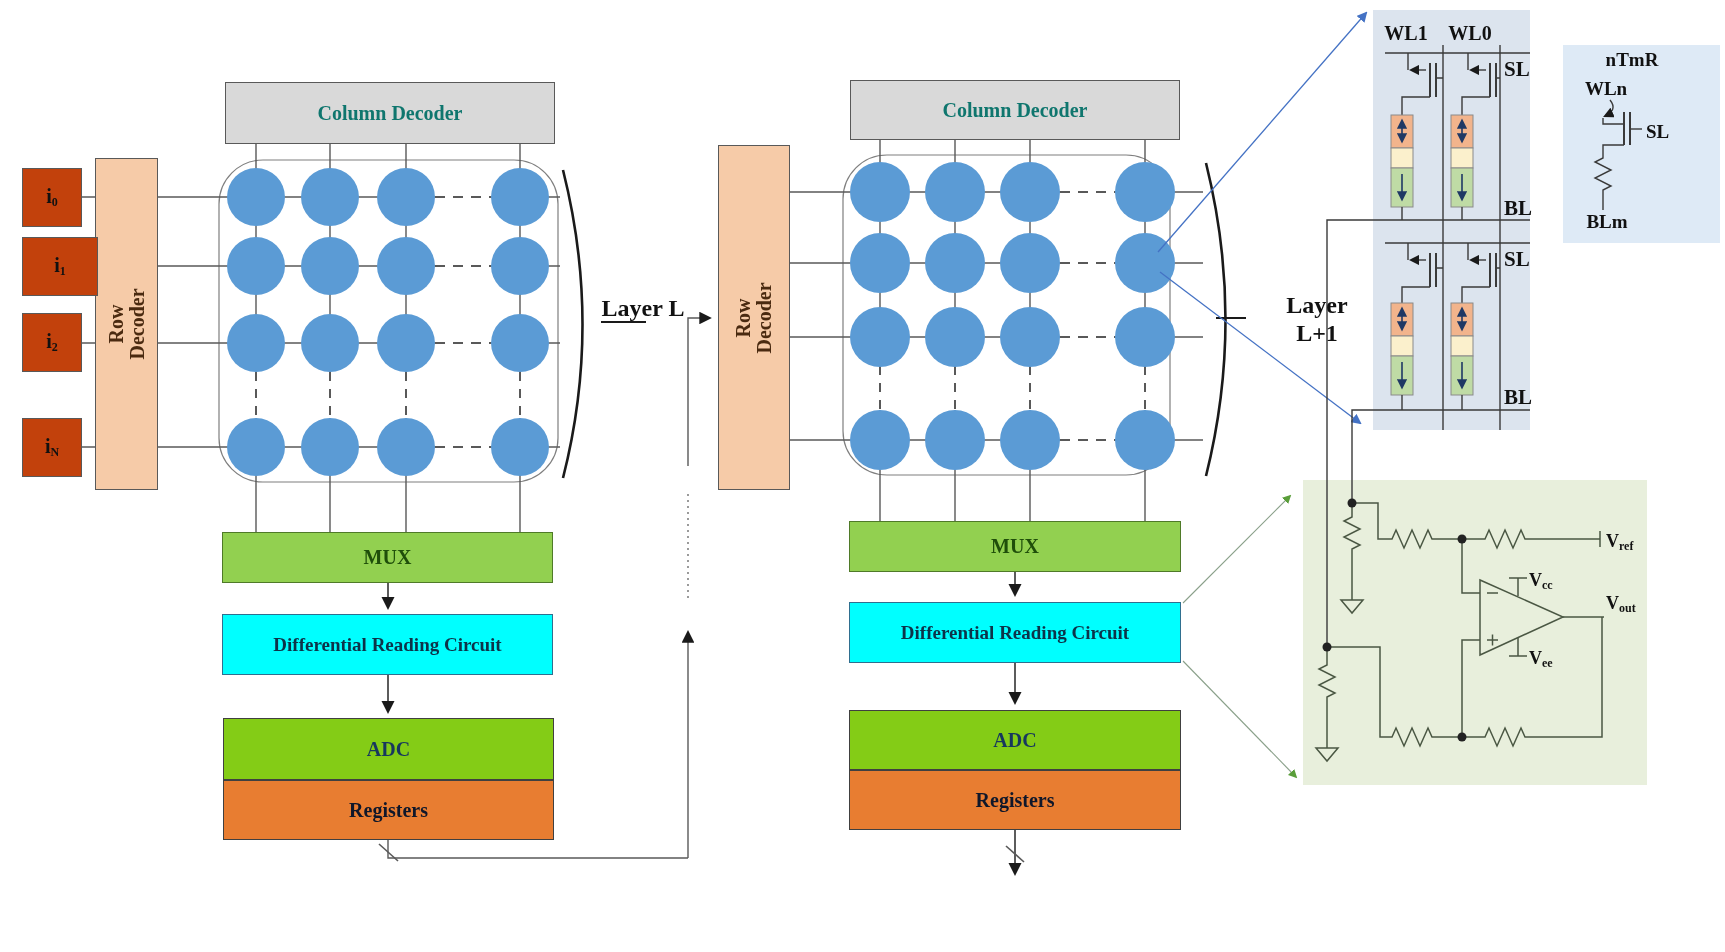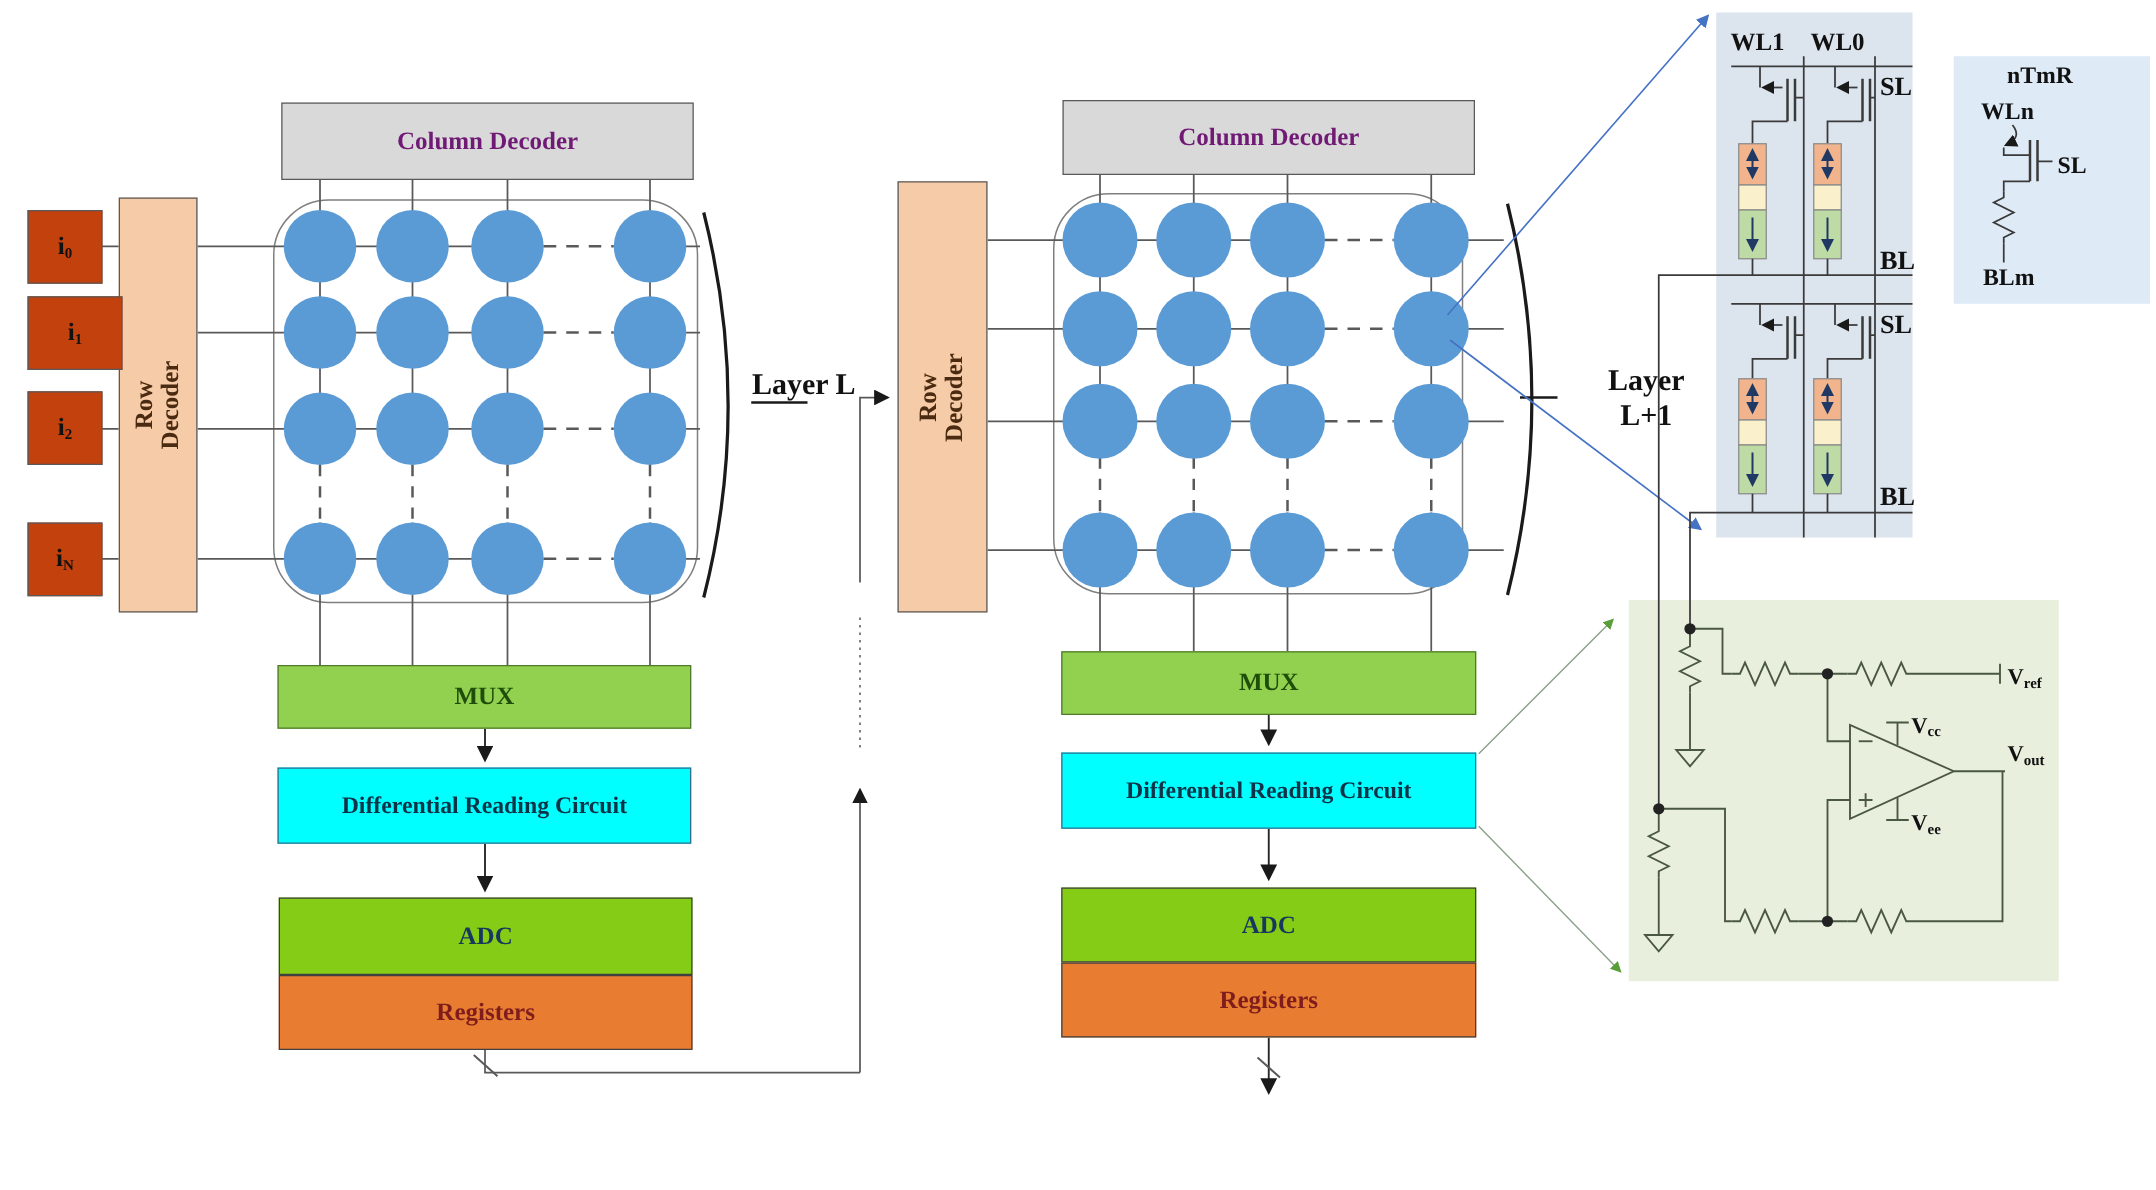--- a/index.html
+++ b/index.html
@@ -2,26 +2,26 @@
 <html><head>
 <meta charset="utf-8">
 <style>
   html,body{margin:0;padding:0;background:#fff;}
   #canvas{position:relative;width:1725px;height:952px;background:#ffffff;overflow:hidden;
           font-family:"Liberation Serif",serif;}
   svg{position:absolute;left:0;top:0;}
   svg text{font-family:"Liberation Serif",serif;font-weight:bold;fill:#111;}
   .box{position:absolute;box-sizing:border-box;display:flex;align-items:center;justify-content:center;
        border:1.6px solid #595959;font-weight:bold;text-align:center;}
-  .gray  {background:#D9D9D9;color:#701a75;}
+  .gray  {background:#D9D9D9;color:#0f766e;}
   .peach {background:#F6CBA8;color:#4a2a10;}
   .green {background:#92D050;color:#1f4e0a;border-color:#4f7a28;}
   .cyan  {background:#00FFFF;color:#0d3349;border-color:#2f6f8f;}
   .lav   {background:#84cc16;color:#17375E;border-color:#404040;}
-  .orange{background:#E87D31;color:#7f1d1d;border-color:#404040;}
+  .orange{background:#E87D31;color:#0f172a;border-color:#404040;}
   .dgreen{background:#4E7A2E;color:#0f2508;border-color:#2f4f1c;}
   .ibox  {background:#c2410c;color:#111;font-size:20px;margin-left:14px;}
   .ibox .sub{font-size:0.6em;vertical-align:-0.25em;}
   .f20{font-size:20px;} .f19{font-size:19px;}
   .vwrap{display:flex;align-items:center;justify-content:center;}
   .vtext{transform:rotate(-90deg);white-space:nowrap;line-height:1.05;font-size:20px;text-align:center;}
   .vtext span{display:block;}
   .layer-label{position:absolute;font-weight:bold;font-size:24px;color:#111;line-height:1.15;text-align:center;}
 </style>
 </head>

